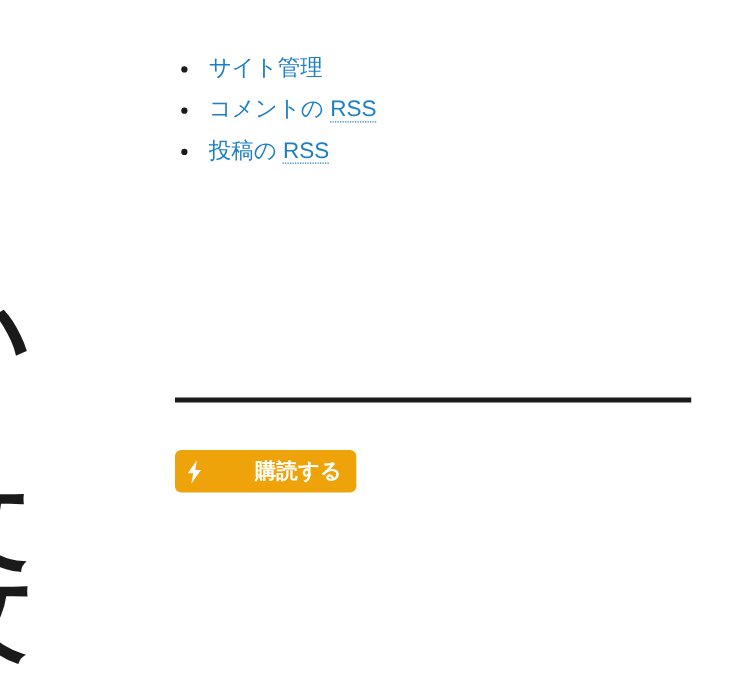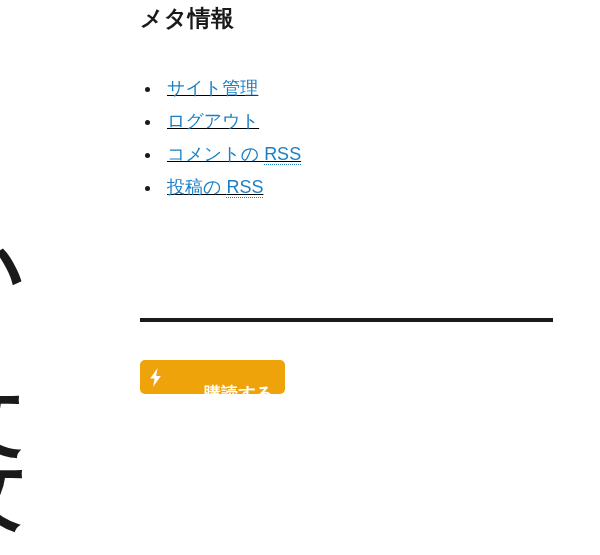--- a/index.html
+++ b/index.html
@@ -64,21 +64,20 @@
     margin: 0;
     padding: 0;
     margin-top: 38px;
   }
   #meta-list li {
     position: relative;
     padding-left: 27px;
     height: 33px;
     line-height: 33px;
     font-size: 18px;
-    text-decoration: underline;
   }
   #meta-list li::before {
     content: "";
     position: absolute;
     left: 5px;
     top: 15px;
     width: 5px;
     height: 5px;
     border-radius: 50%;
     background: #1a1a1a;
@@ -128,44 +127,40 @@
   #subscribe-button .bolt {
     display: inline-block;
     width: 13px;
     height: 19px;
     flex: none;
   }
   #subscribe-button .bolt svg { display: block; }
   #subscribe-button .label {
     letter-spacing: 0.2px;
     position: relative;
-    top: 16px;
+    top: 0px;
     padding-left: 40px;
   }
 </style>
 </head>
 <body>
 
 <div id="clipped-headline">
   <span class="clip-glyph g1">い</span>
   <span class="clip-glyph g2">文</span>
   <span class="clip-glyph g3">攵</span>
   <span class="clip-glyph g4">ー</span>
 </div>
 
 <div id="meta-widget">
 
-  <h2 id="meta-heading">メタ情報</h2>
 
   <ul id="meta-list">
     <li>
       <a href="#"><span>サイト管理</span></a>
-    </li>
-    <li>
-      <a href="#"><span>ログアウト</span></a>
     </li>
     <li>
       <a href="#"><span>コメントの </span><span class="abbr-rss">RSS</span></a>
     </li>
     <li>
       <a href="#"><span>投稿の </span><span class="abbr-rss">RSS</span></a>
     </li>
   </ul>
 
   <hr id="meta-divider">

